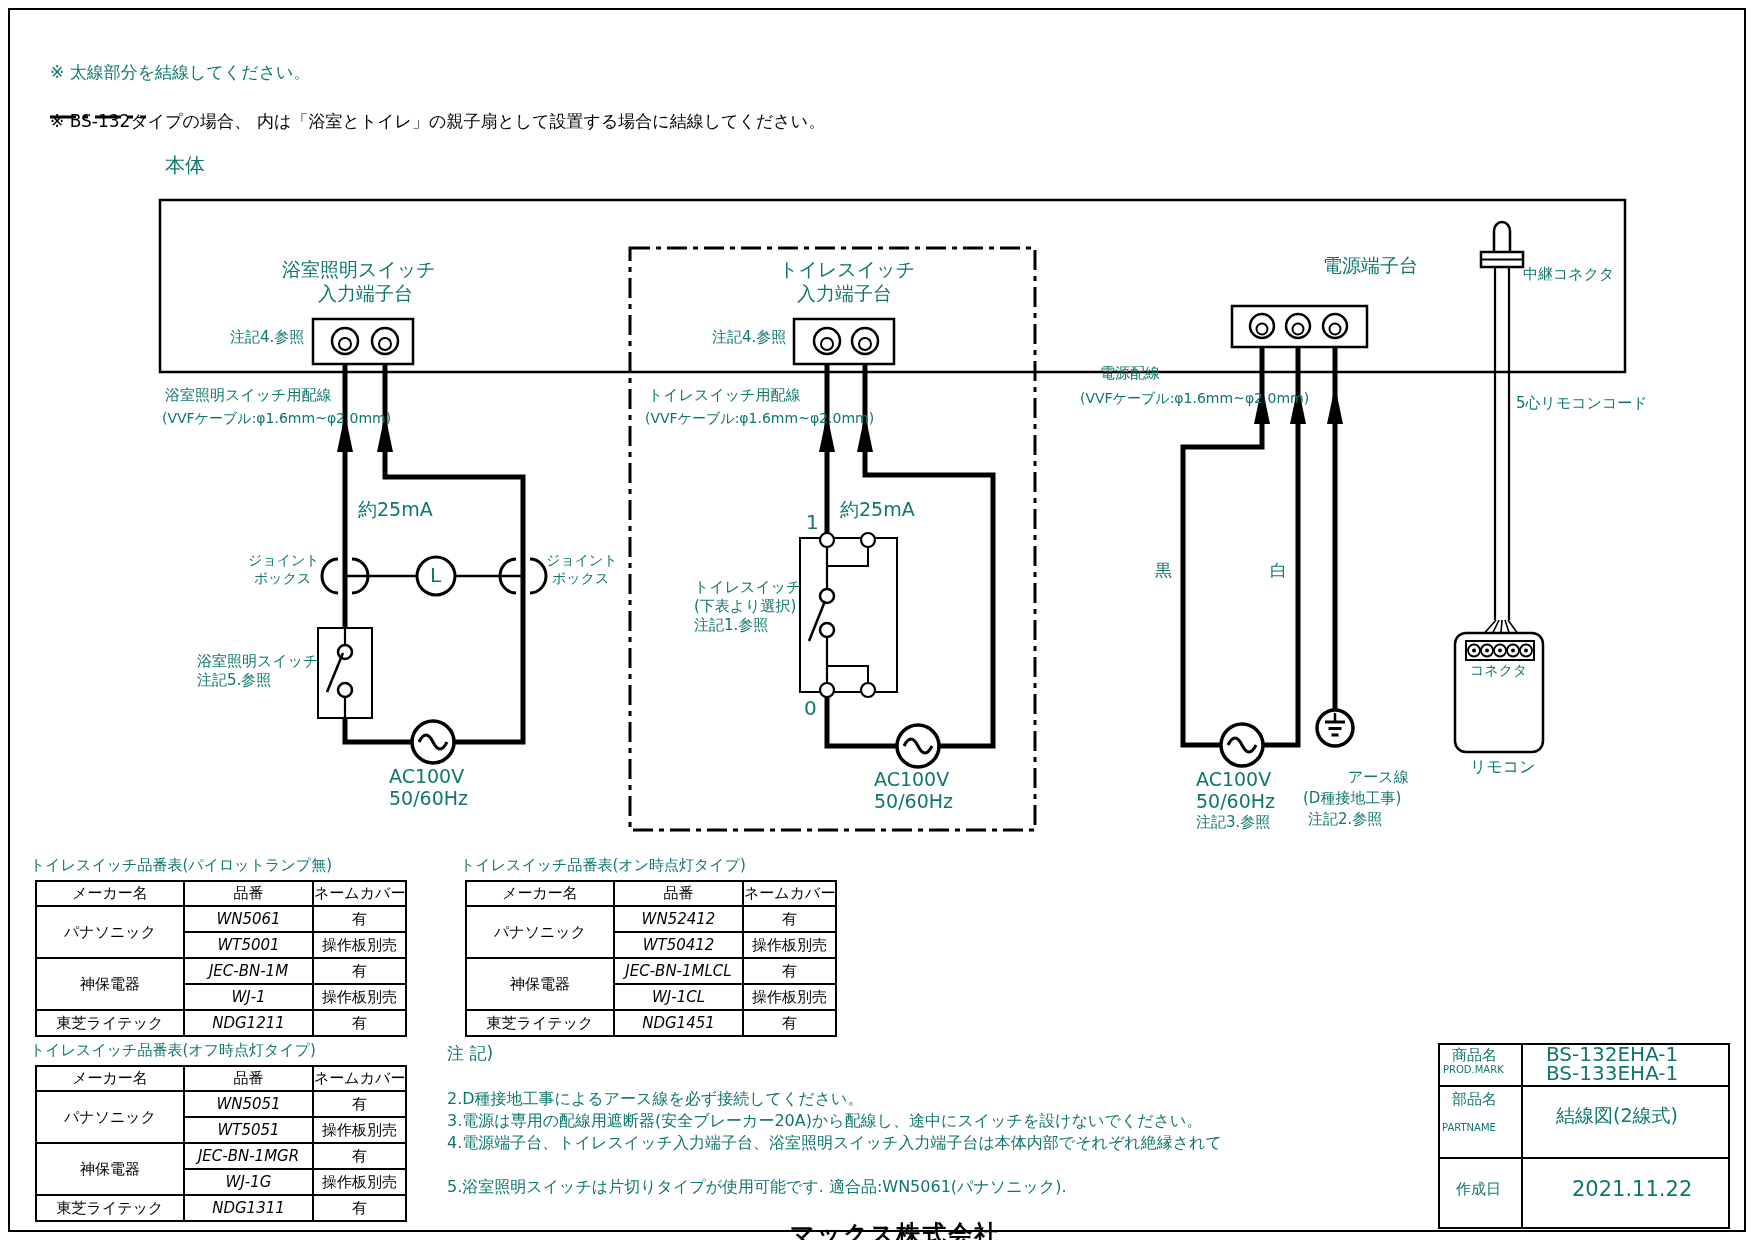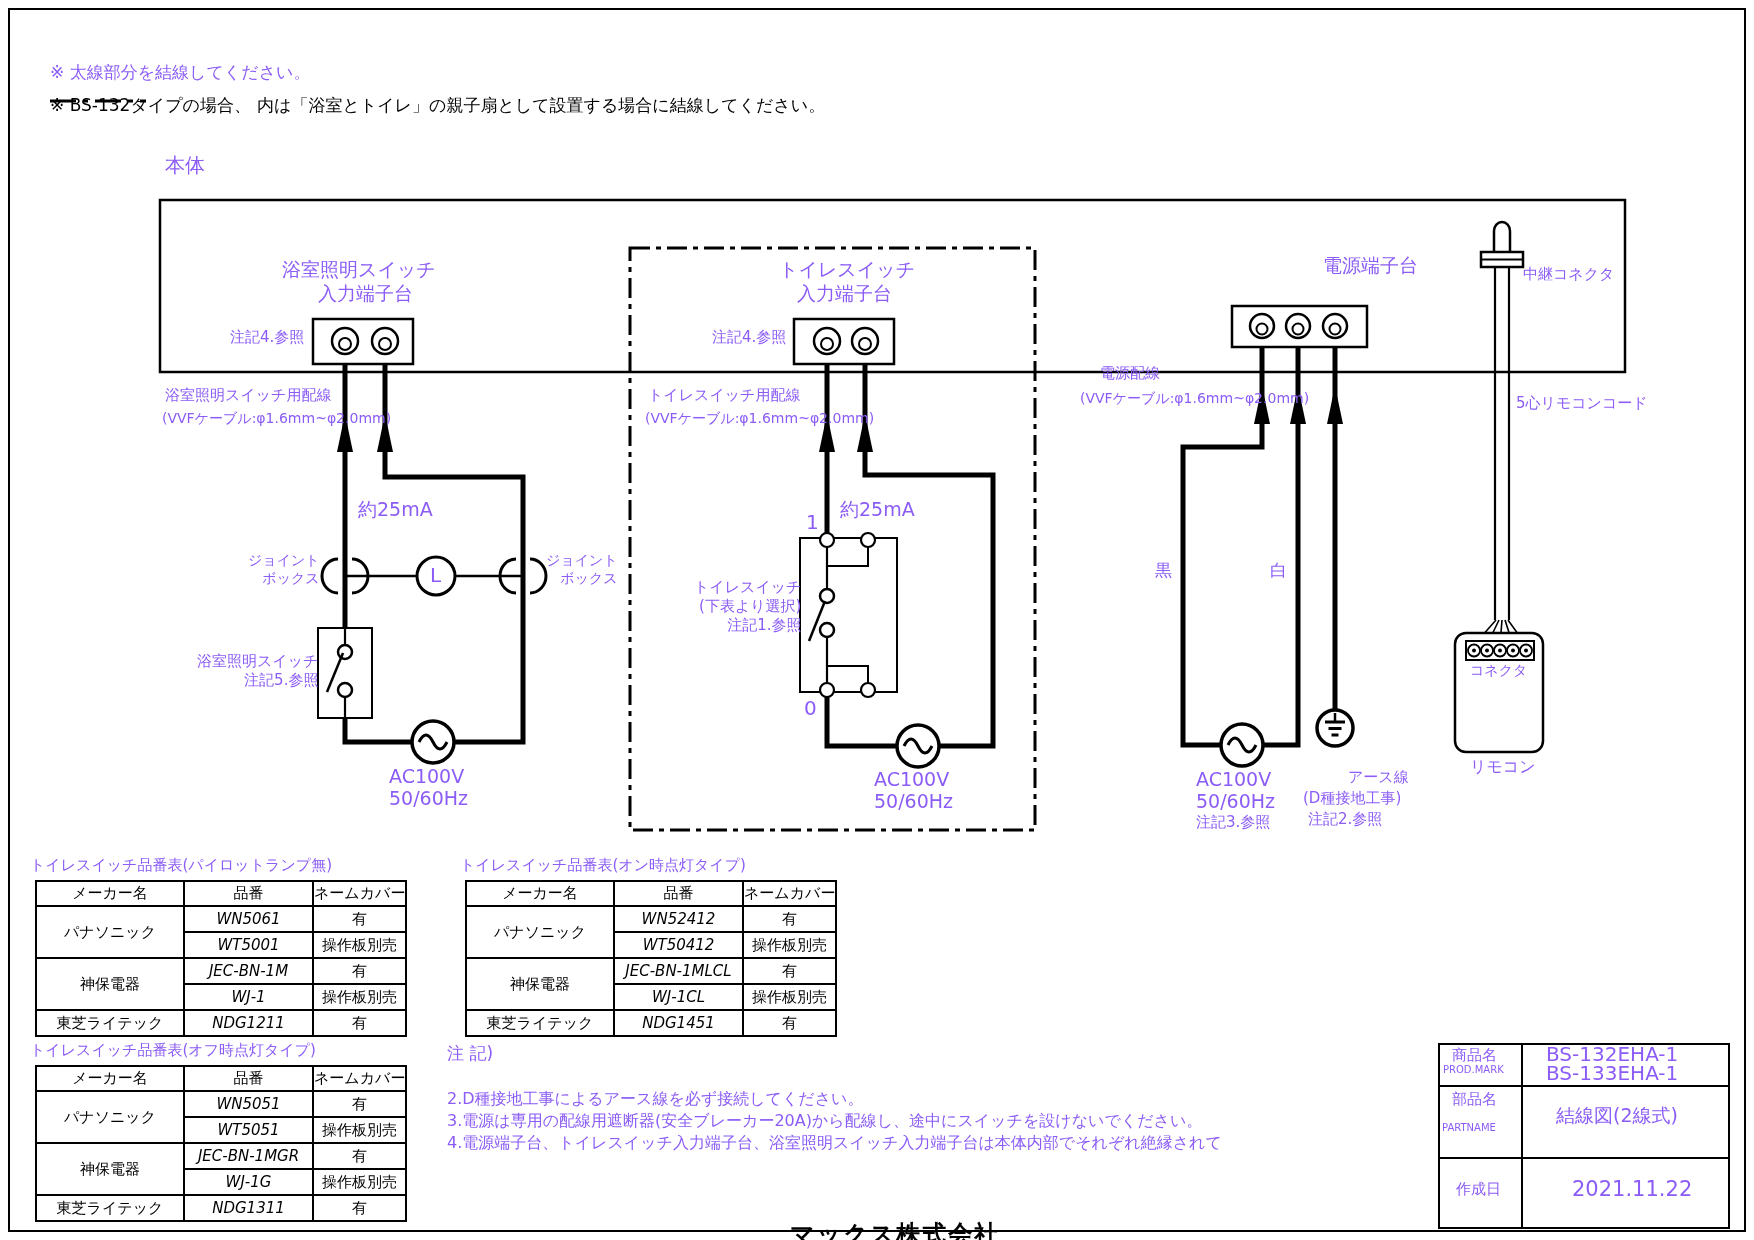--- a/index.html
+++ b/index.html
@@ -1,23 +1,23 @@
 <!DOCTYPE html>
 <html><head>
 <meta charset="utf-8">
 <style>
   html,body{margin:0;padding:0;background:#e8e8e8;}
   #page{position:relative;width:1754px;height:1240px;background:#ffffff;overflow:hidden;
         font-family:"DejaVu Sans","Liberation Sans",sans-serif;color:#000;}
   #border-frame{position:absolute;left:8px;top:8px;width:1734px;height:1220px;border:2px solid #000;}
   svg{position:absolute;left:0;top:0;}
-  .lbl{position:absolute;white-space:nowrap;line-height:1.25;color:#8b5cf6;text-align:right;}
+  .lbl{position:absolute;white-space:nowrap;line-height:1.25;color:#0f766e;}
   .fs13{font-size:10px}.fs14{font-size:14px}.fs15{font-size:15px}.fs16{font-size:16px}
   .fs17{font-size:17px}.fs19{font-size:19px}.fs20{font-size:20px}.fs21{font-size:21px}
-  .note-row{position:absolute;display:flex;gap:6px;}
+  .note-row{position:absolute;display:flex;gap:6px;margin-top:16px;}
   table.parts{position:absolute;border-collapse:collapse;table-layout:fixed;}
   table.parts td,table.parts th{border:2px solid #000;text-align:center;padding:0;
       font-weight:normal;font-size:15px;height:24px;overflow:hidden;white-space:nowrap;}
   table.parts th{height:23px;}
   .pn{font-size:16px;font-style:italic;}
   #title-block{position:absolute;left:1438px;top:1043px;width:288px;height:182px;border:2px solid #000;}
   #title-block .vline{position:absolute;left:81px;top:0;width:0;height:100%;border-left:2px solid #000;}
   #title-block .hline1{position:absolute;left:0;top:40px;width:100%;border-top:2px solid #000;}
   #title-block .hline2{position:absolute;left:0;top:112px;width:100%;border-top:2px solid #000;}
   #footer-company{position:absolute;left:790px;top:1218px;font-size:24px;font-weight:bold;letter-spacing:2px;}
@@ -348,20 +348,21 @@
           <td class="pn">NDG1311</td>
           <td>有</td>
     </tr>
   </tbody>
     </table>
 
   <div class="lbl fs17" style="left:447px;top:1043px">注 記)</div>
   <div class="lbl fs16" style="left:447px;top:1089px">2.D種接地工事によるアース線を必ず接続してください。</div>
   <div class="lbl fs16" style="left:447px;top:1111px">3.電源は専用の配線用遮断器(安全ブレーカー20A)から配線し、途中にスイッチを設けないでください。</div>
   <div class="lbl fs16" style="left:447px;top:1133px">4.電源端子台、トイレスイッチ入力端子台、浴室照明スイッチ入力端子台は本体内部でそれぞれ絶縁されて</div>
+  <div class="lbl fs16" style="left:447px;top:1177px">5.浴室照明スイッチは片切りタイプが使用可能です. 適合品:WN5061(パナソニック).</div>
 
   <div id="title-block">
     <div class="vline"></div>
     <div class="hline1"></div>
     <div class="hline2"></div>
   </div>
   <div class="lbl fs15" style="left:1452px;top:1046px">商品名</div>
   <div class="lbl fs13" style="left:1443px;top:1064px">PROD.MARK</div>
   <div class="lbl fs20" style="left:1546px;top:1042px">BS-132EHA-1</div>
   <div class="lbl fs20" style="left:1546px;top:1061px">BS-133EHA-1</div>

